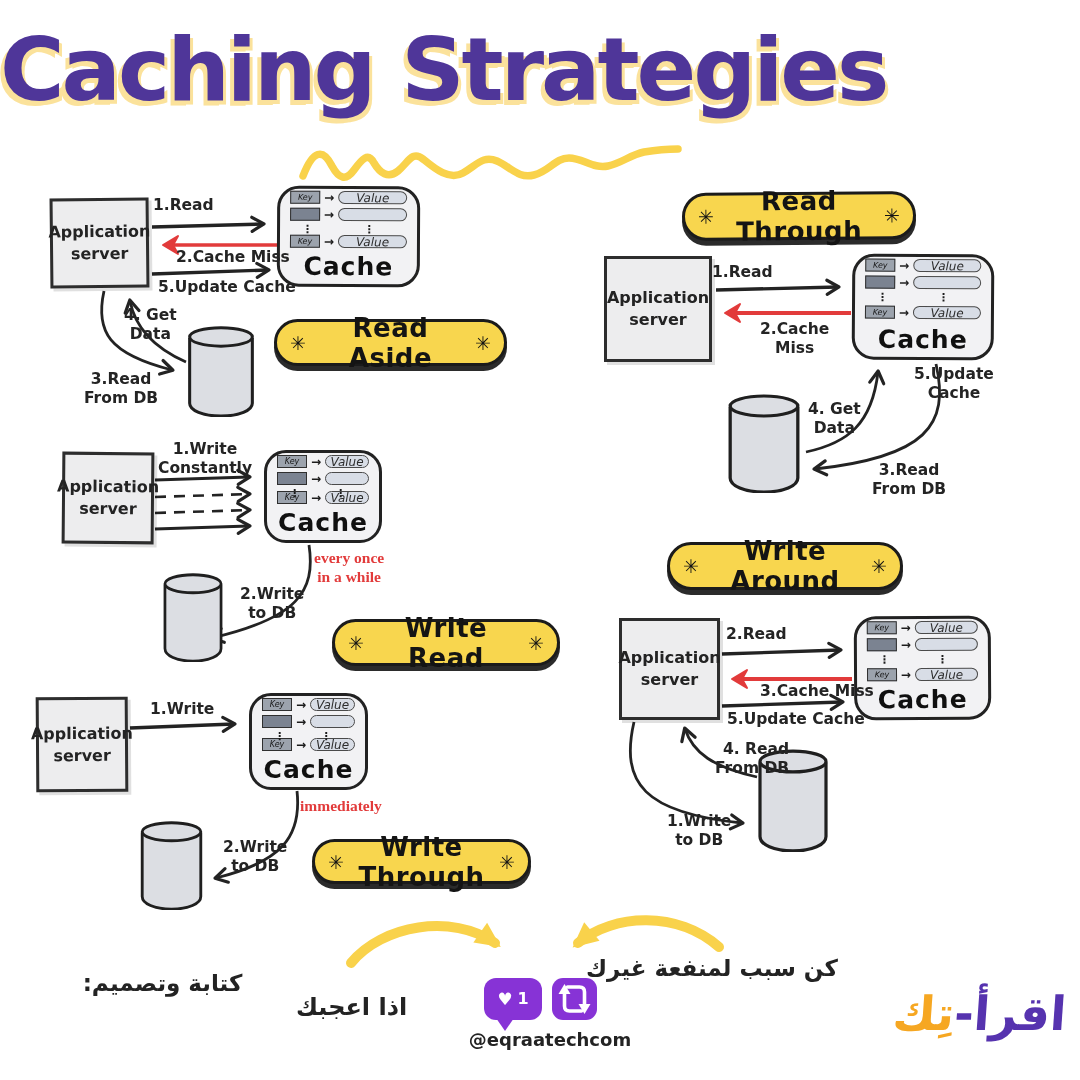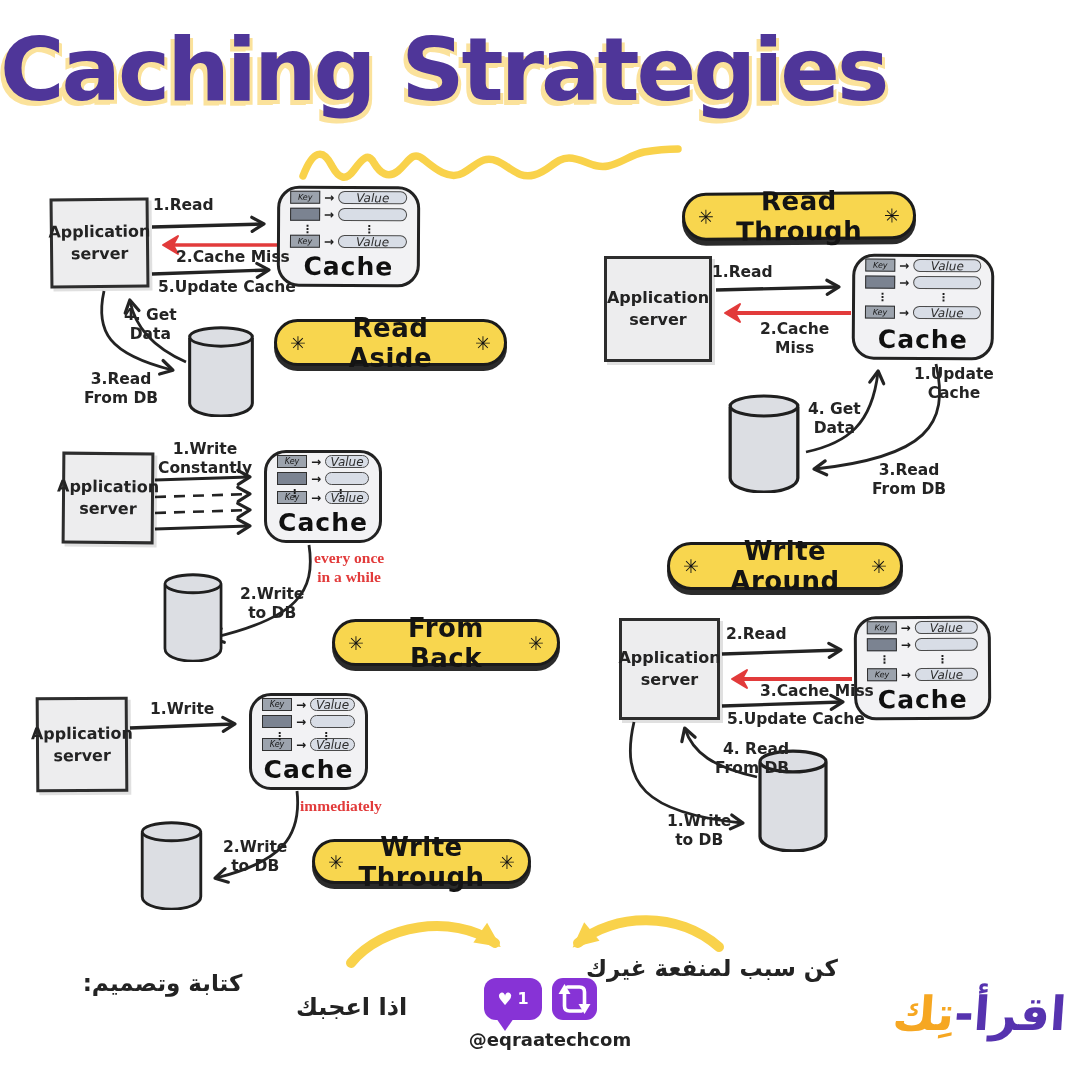--- a/index.html
+++ b/index.html
@@ -215,21 +215,21 @@
 </div>
   <div class="db" style="left:723px; top:393px; width:82px; height:100px;">
   <svg width="100%" height="100%" viewBox="0 0 80 100" preserveAspectRatio="none">
     <path d="M7,14 L7,85 C7,93 21,99 40,99 C59,99 73,93 73,85 L73,14" fill="#DCDEE3" stroke="#1f1f1f" stroke-width="3.2"></path>
     <ellipse cx="40" cy="13" rx="33" ry="10" fill="#DCDEE3" stroke="#1f1f1f" stroke-width="3.2"></ellipse>
   </svg>
 </div>
   <div class="lbl" style="left:712px; top:263px;">1.Read</div>
   <div class="lbl center" style="left:760px; top:320px;">2.Cache
 Miss</div>
-  <div class="lbl center" style="left:914px; top:365px;">1.Update
+  <div class="lbl center" style="left:914px; top:365px;">5.Update
 Cache</div>
   <div class="lbl center" style="left:808px; top:400px;">4. Get
 Data</div>
   <div class="lbl center" style="left:872px; top:461px;">3.Read
 From DB</div>
 
   <div class="app-box" style="left:62px; top:452px; width:92px; height:92px; transform:rotate(0.5deg);">Application
 server</div>
   <div class="cache" style="left:264px; top:450px; width:118px; height:93px;">
   <div class="kv-row">
@@ -254,21 +254,21 @@
   <div class="cache-title">Cache</div>
 </div>
   <div class="db" style="left:159px; top:572px; width:68px; height:90px;">
   <svg width="100%" height="100%" viewBox="0 0 80 100" preserveAspectRatio="none">
     <path d="M7,14 L7,85 C7,93 21,99 40,99 C59,99 73,93 73,85 L73,14" fill="#DCDEE3" stroke="#1f1f1f" stroke-width="3.2"></path>
     <ellipse cx="40" cy="13" rx="33" ry="10" fill="#DCDEE3" stroke="#1f1f1f" stroke-width="3.2"></ellipse>
   </svg>
 </div>
   <div class="badge" style="left:332px; top:619px; width:228px; height:47px;">
     <span class="star">✳</span>
-    <span class="blabel">From Back</span>
+    <span class="blabel">Write Read</span>
     <span class="star">✳</span>
   </div>
   <div class="lbl center" style="left:158px; top:440px;">1.Write
 Constantly</div>
   <div class="lbl red center" style="left:314px; top:548px;">every once
 in a while</div>
   <div class="lbl center" style="left:240px; top:585px;">2.Write
 to DB</div>
 
   <div class="app-box" style="left:36px; top:697px; width:92px; height:95px; transform:rotate(-0.4deg);">Application

